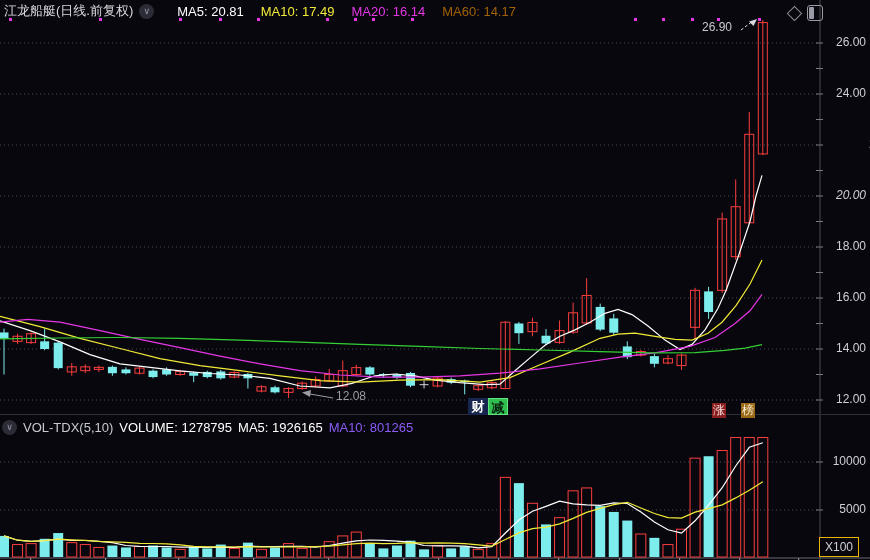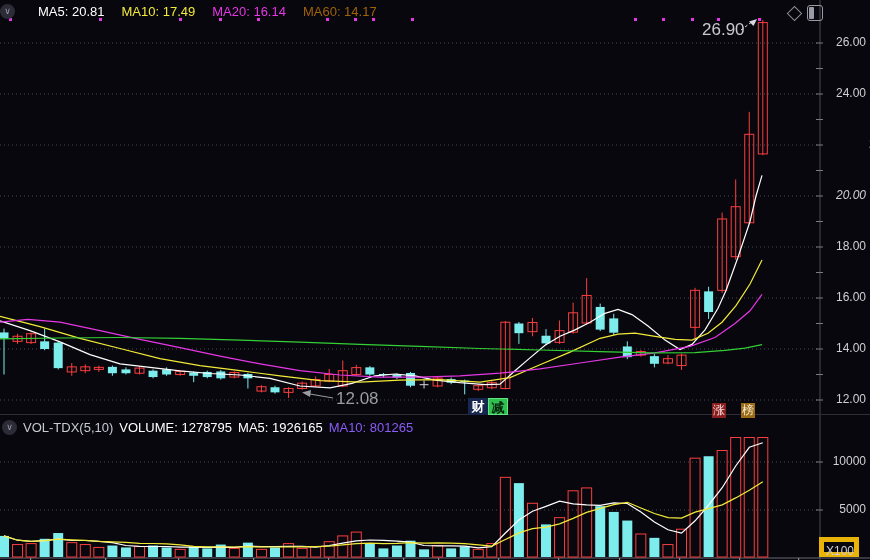--- a/index.html
+++ b/index.html
@@ -11,35 +11,35 @@
   .title{color:#d8d8de;margin-left:4px;}
   .chev{width:15px;height:15px;border-radius:50%;background:#2c2c37;color:#9a9aac;font-size:9px;
         display:inline-flex;align-items:center;justify-content:center;line-height:1;}
   .ma-item{margin-left:17px;}
   .axis-label{position:absolute;width:46px;text-align:right;font-size:12px;color:#cfcfd6;z-index:4;}
   .volhdr{position:absolute;left:0;top:417px;height:20px;width:820px;display:flex;align-items:center;gap:6px;
           font-size:13px;white-space:nowrap;z-index:5;}
   .volhdr .lbl{color:#c9c9d2;}
   .volhdr .white{color:#ffffff;}
   .volhdr .yellow{color:#8b5cf6;}
-  .anno{position:absolute;font-size:17px;color:#c9c9cf;z-index:6;}
+  .anno{position:absolute;font-size:12px;color:#c9c9cf;z-index:6;}
   .anno.low{color:#9b9ba3;}
   .badge{position:absolute;z-index:6;font-size:12px;line-height:15px;text-align:center;}
   .wm{display:flex;z-index:6;position:absolute;font-weight:bold;font-size:13px;}
   .wm .c1{width:20px;height:17px;line-height:17px;text-align:center;background:#16264e;color:#fff;}
   .wm .c2{width:20px;height:17px;line-height:17px;text-align:center;background:#2fc050;color:#06230d;
           border:1px solid #62e580;box-sizing:border-box;}
   .diamond{position:absolute;left:789px;top:8px;width:9px;height:9px;border:1.5px solid #8b8b97;
            transform:rotate(45deg);z-index:6;}
   .splitsq{position:absolute;left:807px;top:5px;width:14px;height:14px;border:1.5px solid #9a9aa6;
            border-radius:3px;z-index:6;}
   .splitsq::before{content:"";position:absolute;left:1px;top:1px;bottom:1px;width:5px;background:#9a9aa6;
            border-radius:1px;}
-  .x100box{position:absolute;left:819px;top:537px;width:40px;height:20px;border:5px solid #eab308;
-           color:#cfcfd6;font-size:12px;line-height:19px;text-align:right;background:#07070d;z-index:6;box-sizing:border-box;}
+  .x100box{position:absolute;left:819px;top:537px;width:40px;height:20px;border:1px solid #eab308;
+           color:#cfcfd6;font-size:12px;line-height:19px;text-align:center;background:#07070d;z-index:6;box-sizing:border-box;}
 </style>
 </head>
 <body>
 
 <div id="app">
 
   <svg id="chart" width="870" height="560">
       <line x1="0" y1="43" x2="818" y2="43" stroke="#4a4a55" stroke-width="1" stroke-dasharray="1,3"></line>
       <line x1="0" y1="94" x2="818" y2="94" stroke="#4a4a55" stroke-width="1" stroke-dasharray="1,3"></line>
       <line x1="0" y1="145" x2="818" y2="145" stroke="#4a4a55" stroke-width="1" stroke-dasharray="1,3"></line>
@@ -274,20 +274,21 @@
       <rect x="691" y="18" width="3" height="3" fill="#e637e6"></rect>
       <rect x="717" y="18" width="3" height="3" fill="#e637e6"></rect>
       <rect x="758" y="18" width="3" height="3" fill="#e637e6"></rect>
       <line x1="741" y1="30" x2="753" y2="21" stroke="#d8d8de" stroke-width="1" stroke-dasharray="3,2"></line>
       <path d="M757,19 L749,21.5 L753.5,26 Z" fill="#d8d8de"></path>
       <line x1="333" y1="398" x2="307" y2="393.5" stroke="#9b9ba3" stroke-width="1"></line>
       <path d="M302,392.5 L311,390 L310,397 Z" fill="#9b9ba3"></path>
     </svg>
 
   <div class="hdr">
+    <span class="title">江龙船艇(日线.前复权)</span>
     <span class="chev">∨</span>
     <span id="ma-list"><span class="ma-item" style="color: rgb(255, 255, 255);">MA5: 20.81</span><span class="ma-item" style="color: rgb(242, 234, 56);">MA10: 17.49</span><span class="ma-item" style="color: rgb(230, 55, 230);">MA20: 16.14</span><span class="ma-item" style="color: #a16207;">MA60: 14.17</span></span>
   </div>
 
   <div class="volhdr">
     <span class="chev" style="margin-left:2px">∨</span>
     <span class="lbl">VOL-TDX(5,10)</span>
     <span class="white">VOLUME: 1278795</span>
     <span class="white">MA5: 1926165</span>
     <span class="yellow">MA10: 801265</span>

